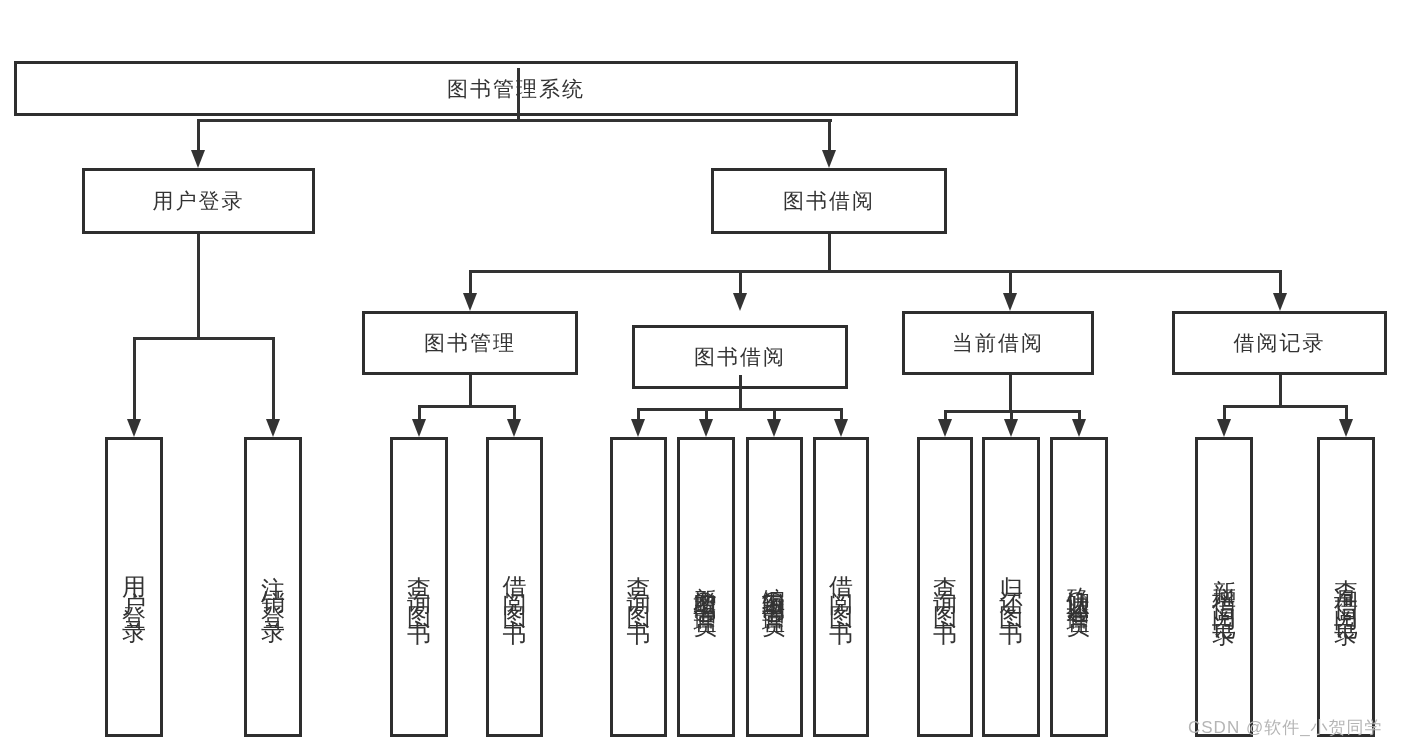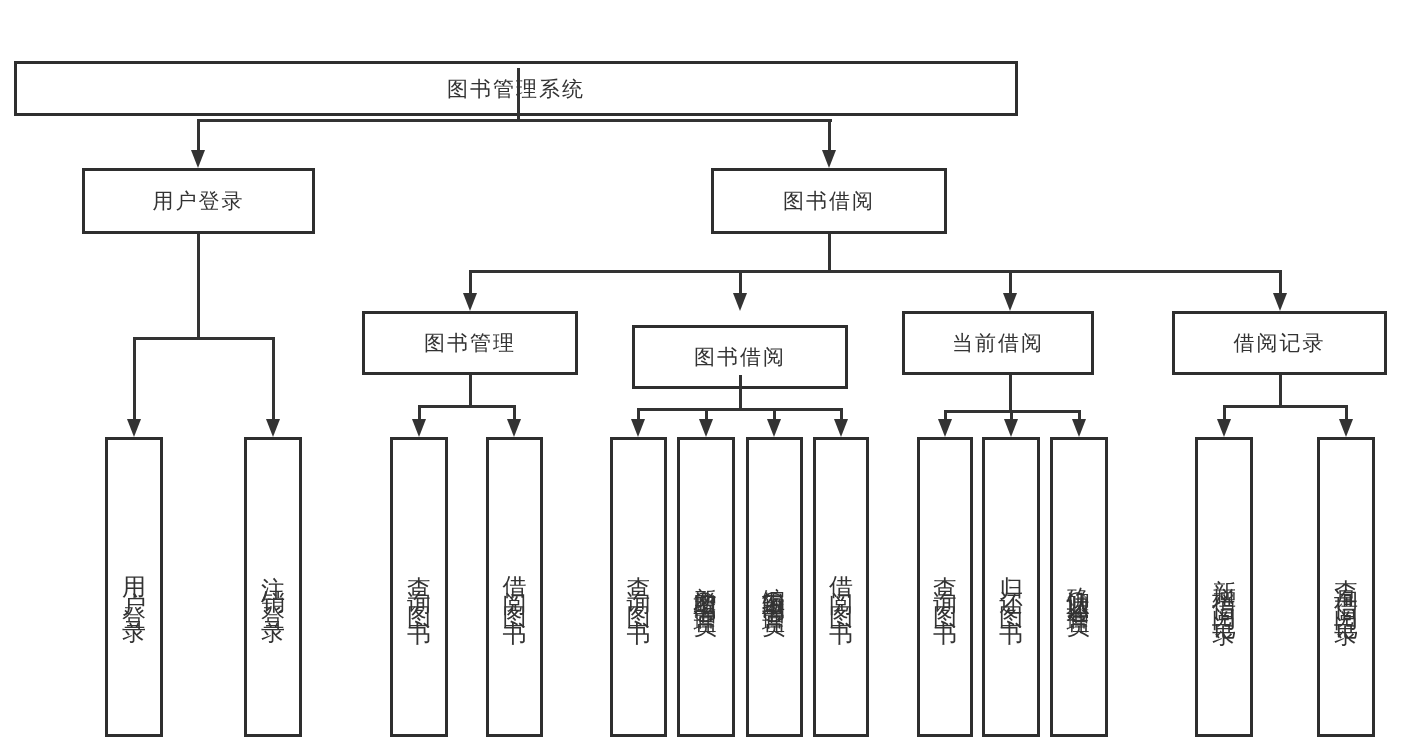--- a/index.html
+++ b/index.html
@@ -168,14 +168,15 @@
   <div class="vline" style="left:1078px;top:410px;height:11px;"></div>
   <div class="ahead" style="left:1072px;top:419px;"></div>
 
   <div class="vline" style="left:1279px;top:375px;height:30px;"></div>
   <div class="hline" style="left:1223px;top:405px;width:123px;"></div>
   <div class="vline" style="left:1223px;top:405px;height:16px;"></div>
   <div class="ahead" style="left:1217px;top:419px;"></div>
   <div class="vline" style="left:1345px;top:405px;height:16px;"></div>
   <div class="ahead" style="left:1339px;top:419px;"></div>
 
+  <div class="watermark">CSDN @软件_小贺同学</div>
 
 </div>
 
 </body></html>

